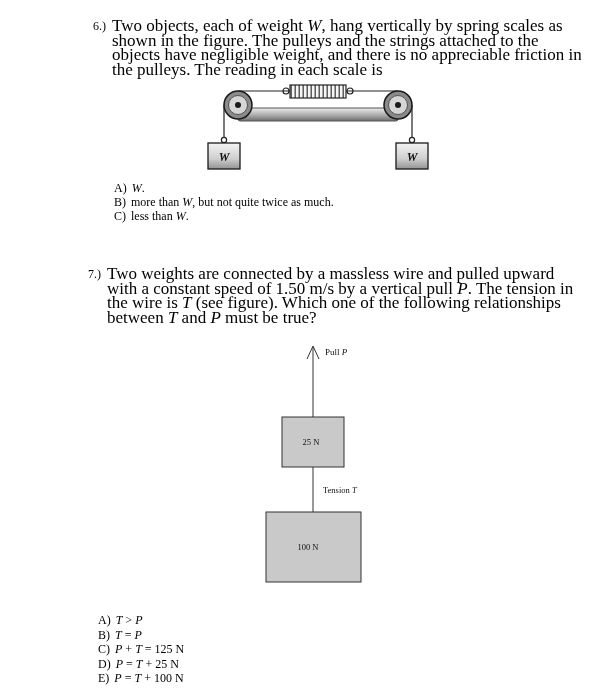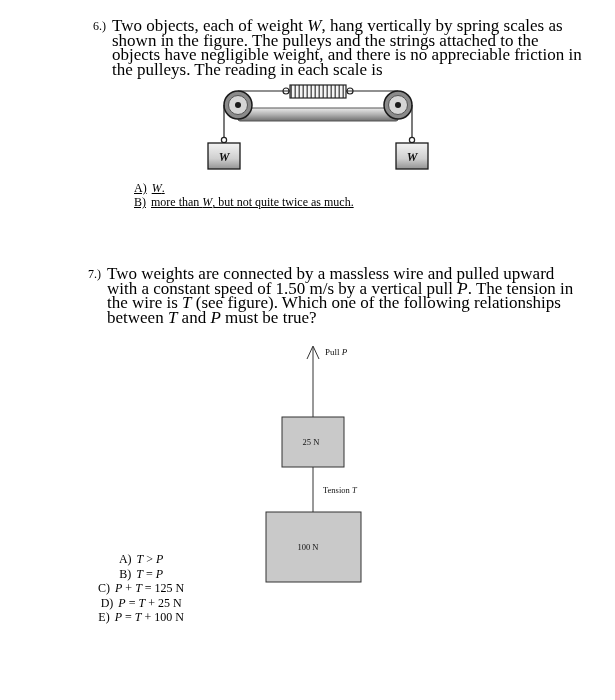--- a/index.html
+++ b/index.html
@@ -78,26 +78,29 @@
       <rect x="10" y="60" width="32" height="26" fill="url(#wGrad)" stroke="#1a1a1a" stroke-width="1.3"></rect>
       <text x="26" y="78" text-anchor="middle" font-size="12" font-style="italic" font-weight="bold">W</text>
     </g>
     <g>
       <rect x="198" y="60" width="32" height="26" fill="url(#wGrad)" stroke="#1a1a1a" stroke-width="1.3"></rect>
       <text x="214" y="78" text-anchor="middle" font-size="12" font-style="italic" font-weight="bold">W</text>
     </g>
   </svg>
 </figure>
 
-<div class="abs options" id="q6-options" style="left:134px; top:181px;text-decoration:underline;">
+<div class="abs options" id="q6-options" style="left:114px; top:181px;">
   <div class="option">
     <span class="opt-label">A)</span><span><i>W</i>.</span>
   </div>
   <div class="option">
     <span class="opt-label">B)</span><span>more than <i>W</i>, but not quite twice as much.</span>
+  </div>
+  <div class="option">
+    <span class="opt-label">C)</span><span>less than <i>W</i>.</span>
   </div>
 </div>
 
 <div class="abs qblock" id="q7-block" style="left:88px; top:267px;">
   <span class="q-num">7.)</span>
   <div class="q-text">Two weights are connected by a massless wire and pulled upward with a constant speed of 1.50 m/s by a vertical pull <i>P</i>. The tension in the wire is <i>T</i> (see figure). Which one of the following relationships between <i>T</i> and <i>P</i> must be true?</div>
 </div>
 
 <figure class="abs" style="left:263px; top:342px;">
   <svg width="200" height="245" viewBox="0 0 200 245">
@@ -115,21 +118,21 @@
     <line x1="50" y1="125" x2="50" y2="170" stroke="#333" stroke-width="1"></line>
     <text x="60" y="151" font-size="8.5"><tspan>Tension </tspan><tspan font-style="italic">T</tspan></text>
 
     <g>
       <rect x="3" y="170" width="95" height="70" fill="#c9c9c9" stroke="#333" stroke-width="1"></rect>
       <text x="45" y="208" text-anchor="middle" font-size="8.5">100 N</text>
     </g>
   </svg>
 </figure>
 
-<div class="abs options" id="q7-options" style="left:98px; top:552px;text-align:center;">
+<div class="abs options" id="q7-options" style="left:98px; top:613px;">
   <div class="option">
     <span class="opt-label">A)</span><span><i>T</i> &gt; <i>P</i></span>
   </div>
   <div class="option">
     <span class="opt-label">B)</span><span><i>T</i> = <i>P</i></span>
   </div>
   <div class="option">
     <span class="opt-label">C)</span><span><i>P</i> + <i>T</i> = 125 N</span>
   </div>
   <div class="option">

